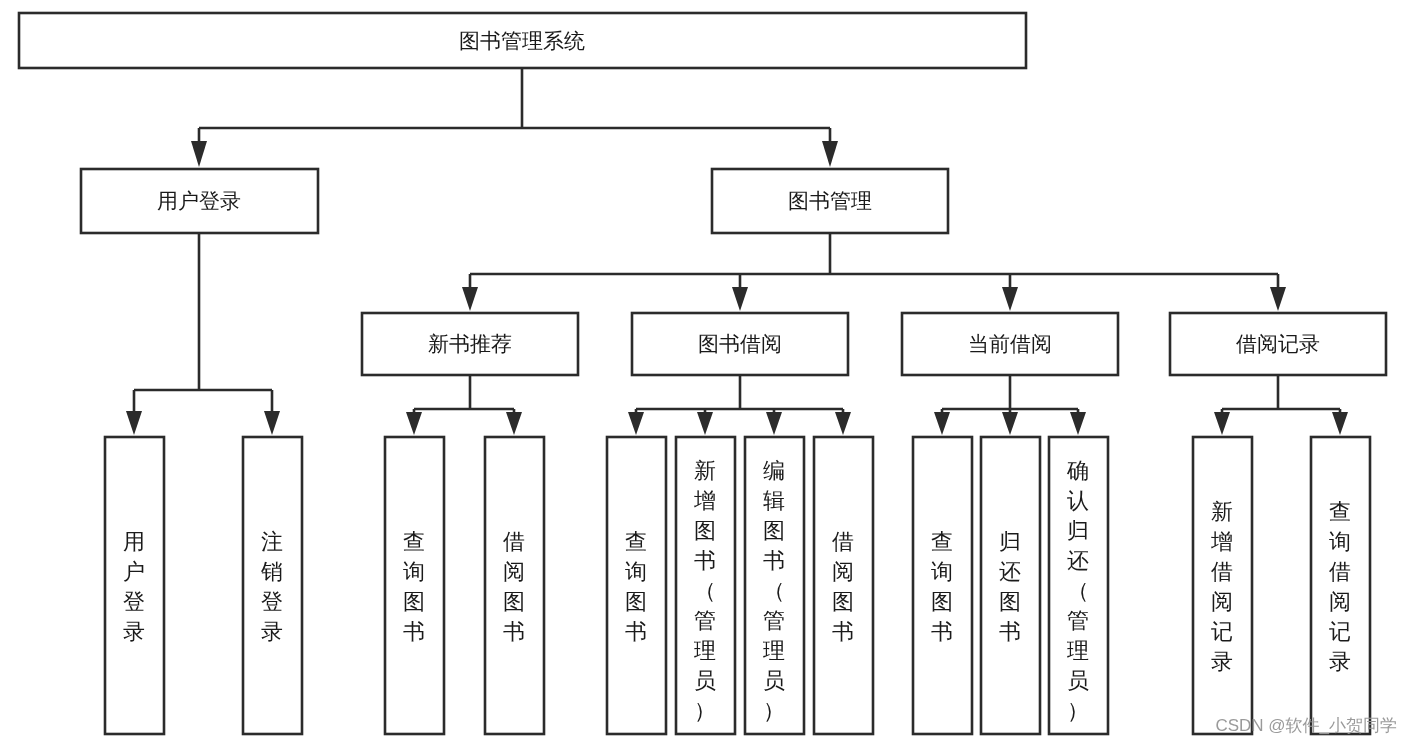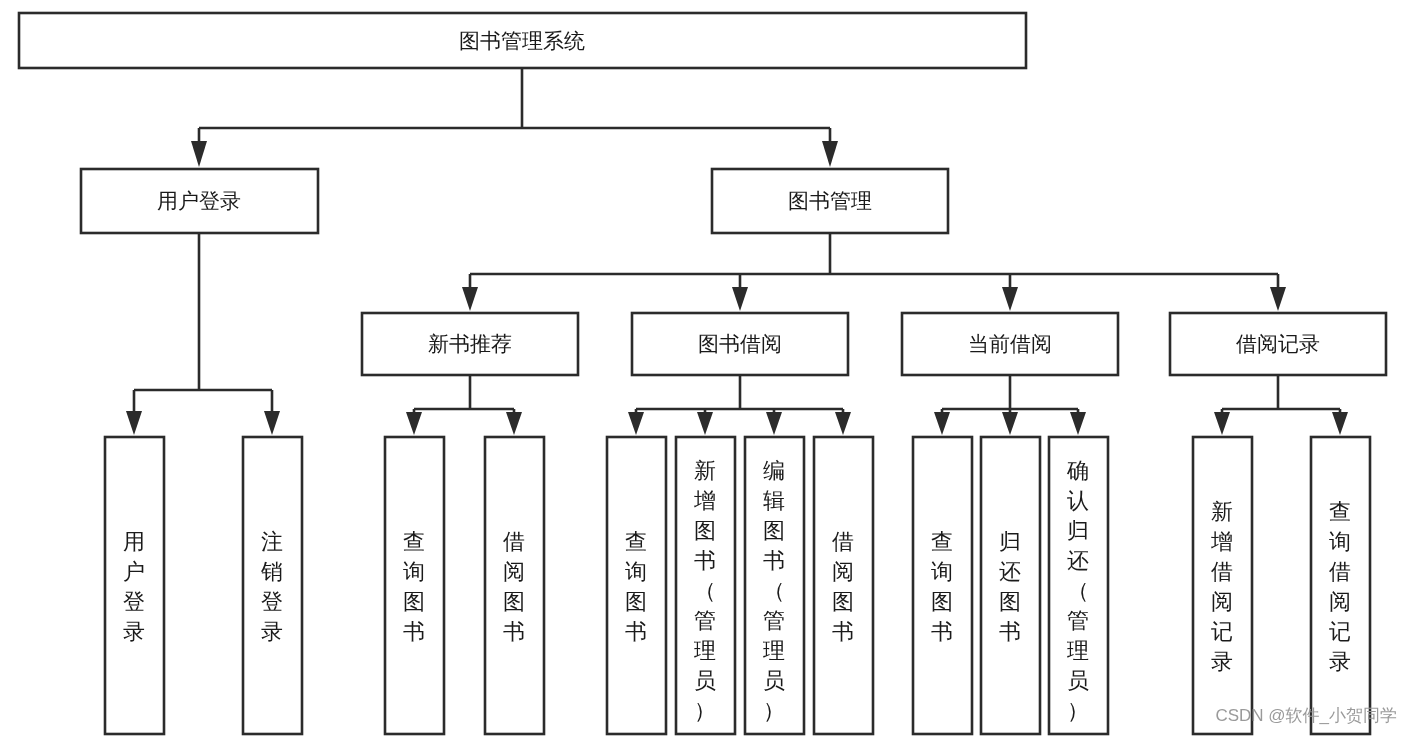--- a/index.html
+++ b/index.html
@@ -51,21 +51,21 @@
   }
   .node-label-v {
     fill: #1a1a1a;
     font-family: "Liberation Sans", "DejaVu Sans", sans-serif;
     font-size: 22px;
     text-anchor: middle;
   }
   .watermark-text {
     position: absolute;
     right: 8px;
-    bottom: 20px;
+    bottom: 10px;
     font-family: "Liberation Sans", "DejaVu Sans", sans-serif;
     font-size: 17px;
     color: #9a9a9a;
     white-space: nowrap;
     user-select: none;
     pointer-events: none;
   }
 </style>
 </head>
 <body>

